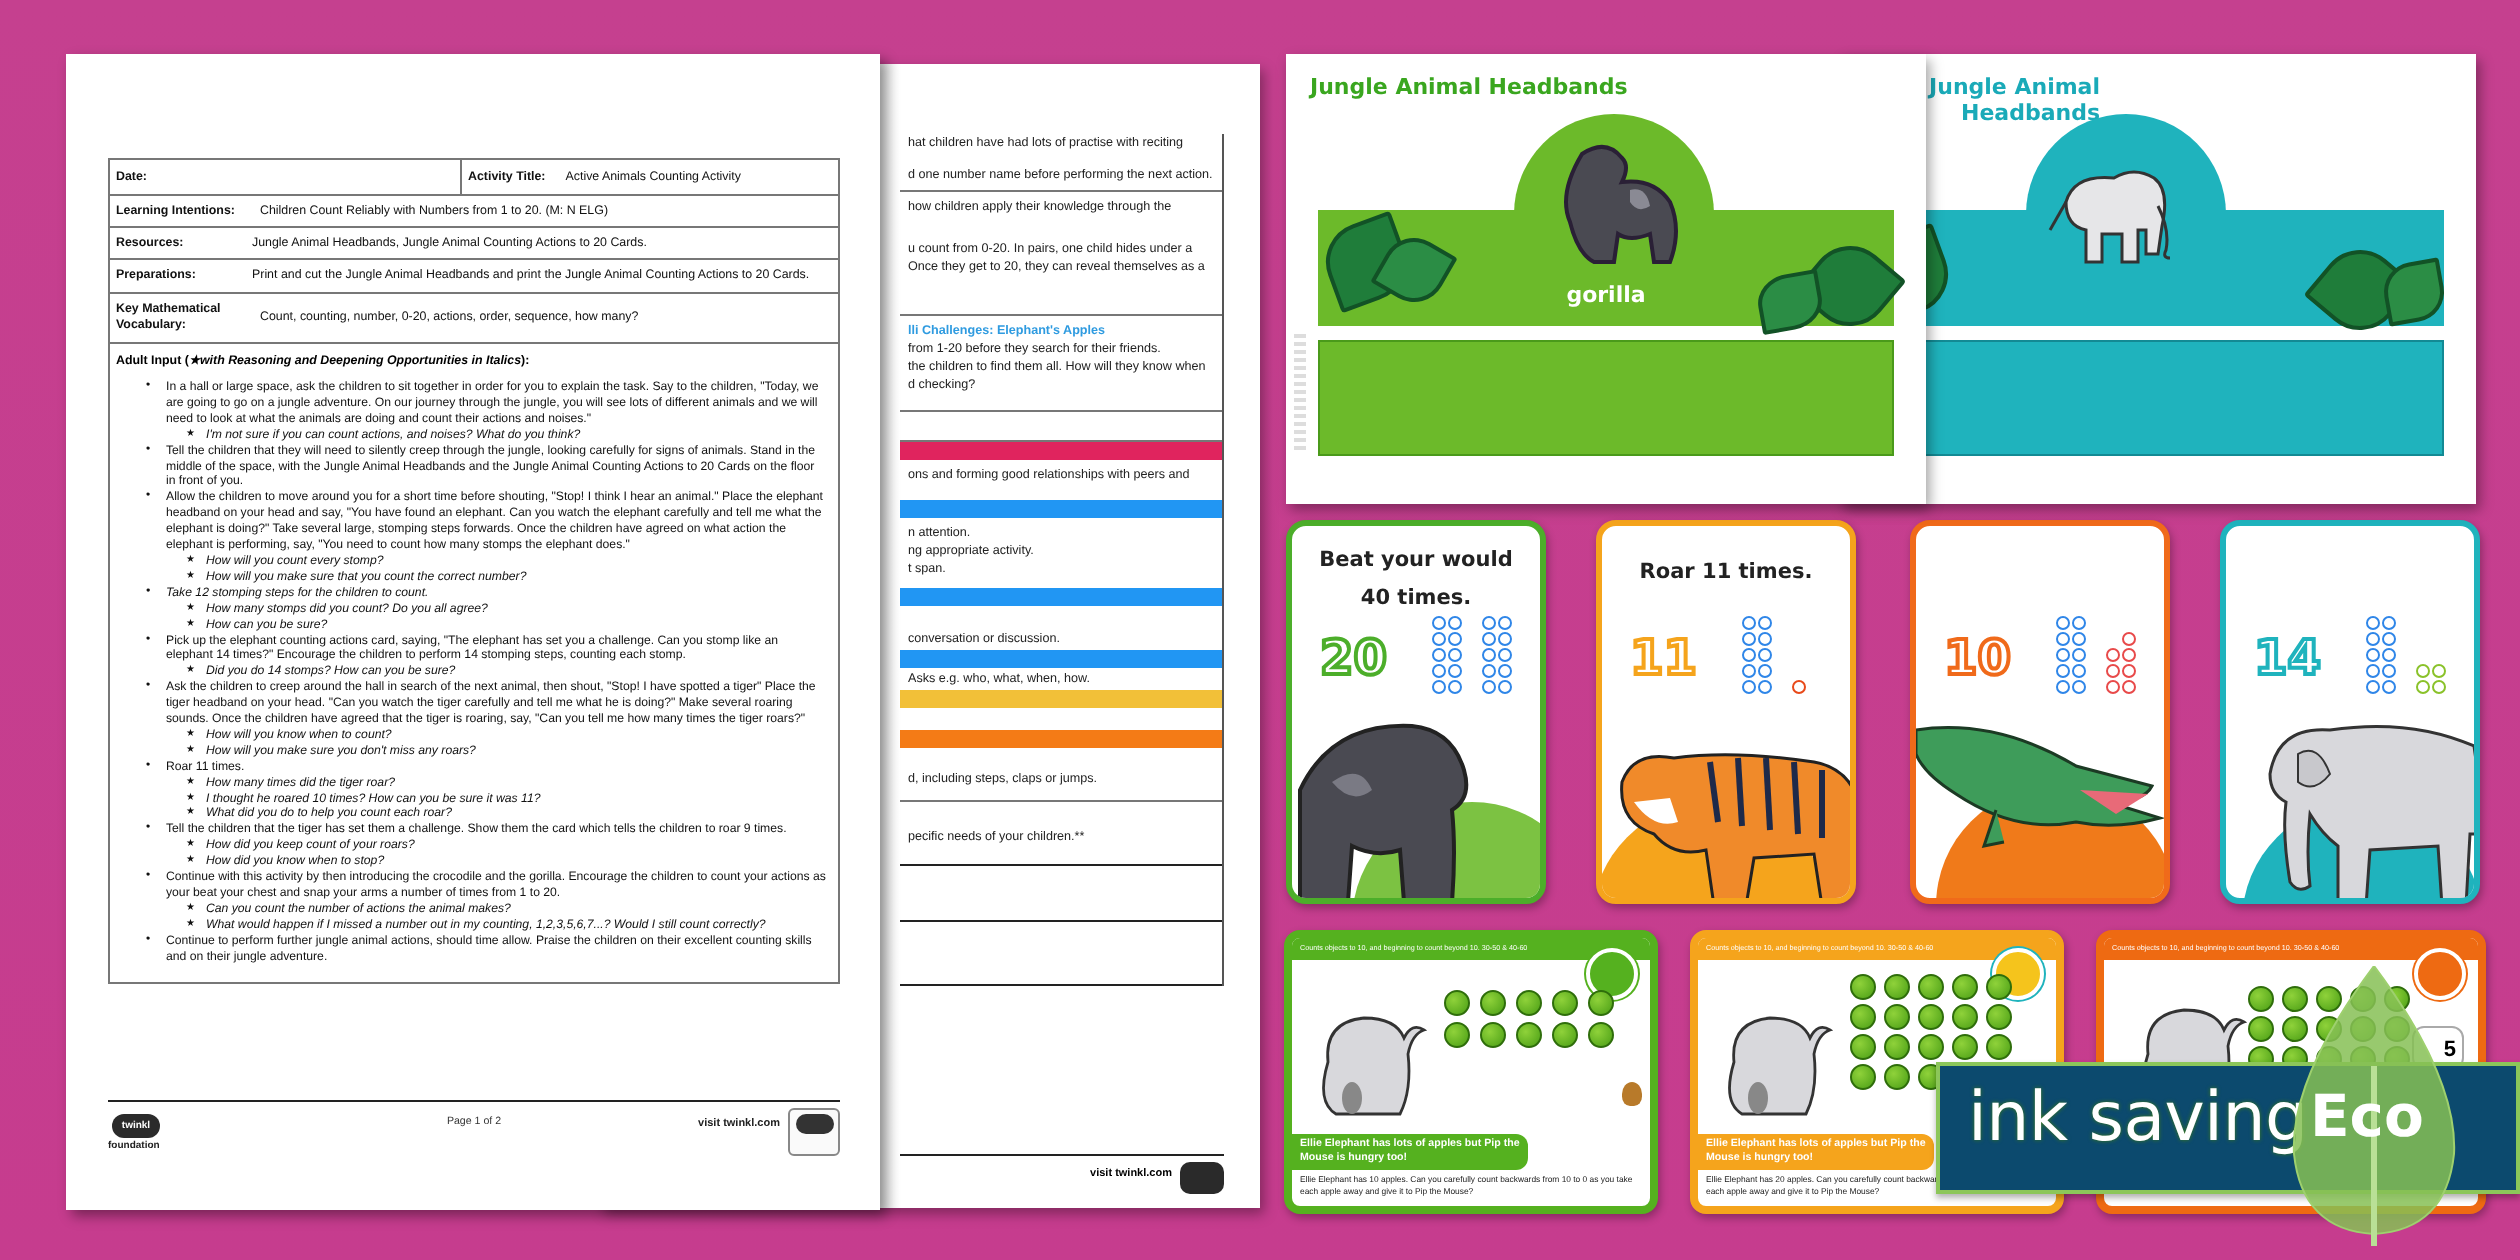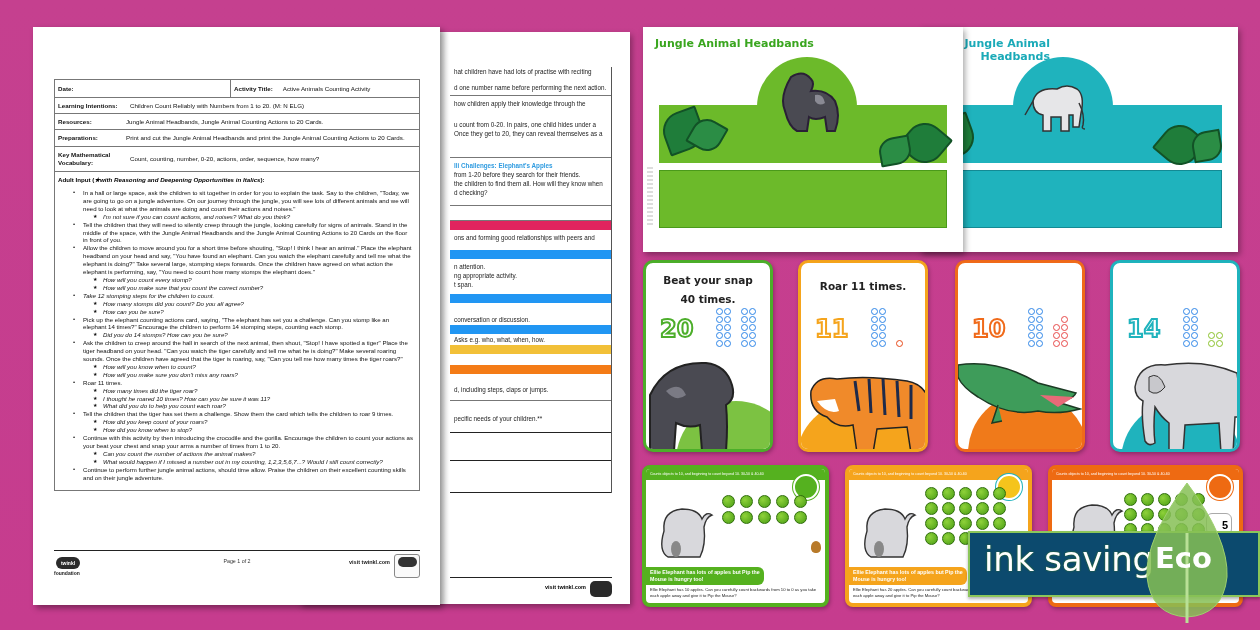--- a/index.html
+++ b/index.html
@@ -208,41 +208,42 @@
   <div class="hb-arch" style="left:114px;background:#6cba2a"></div>
   <div class="hb-band" style="background:#6cba2a"></div>
   <div class="leaf" style="left:20px;top:84px;transform:rotate(-20deg)"></div>
   <div class="leaf" style="left:48px;top:92px;width:32px;height:32px;transform:rotate(30deg);background:#2b8d45"></div>
   <div class="leaf" style="left:262px;top:96px;transform:rotate(40deg)"></div>
   <div class="leaf" style="left:236px;top:110px;width:32px;height:28px;transform:rotate(-10deg);background:#2b8d45"></div>
   <svg class="animal" style="left:128px;top:44px" width="72" height="66" viewBox="0 0 72 66">
     <path d="M20 6 Q32 -2 40 8 Q44 12 40 20 Q56 18 64 30 Q70 44 64 60 L56 60 L54 46 Q44 50 38 46 L36 60 L26 60 Q18 56 14 40 Q8 26 20 6 Z" fill="#4a4a52" stroke="#2a2036" stroke-width="2"></path>
     <path d="M44 24 Q52 22 54 32 Q48 36 44 30 Z" fill="#8a8a94"></path>
   </svg>
+  <div class="hb-name">gorilla</div>
   <div class="hb-lower" style="background:#6cba2a;border:1px solid #4a9a1a"></div>
 </div>
 
 <div class="hb ele">
   <div class="hb-title" style="left:-20px;width:150px;overflow:hidden;text-align:right;direction:rtl">Jungle Animal Headbands</div>
   <div class="hb-arch" style="left:93px;background:#1fb3bd"></div>
   <div class="hb-band" style="background:#1fb3bd;left:0"></div>
   <div class="leaf" style="left:14px;top:90px;transform:rotate(-20deg)"></div>
   <div class="leaf" style="left:240px;top:98px;transform:rotate(40deg)"></div>
   <div class="leaf" style="left:272px;top:104px;width:30px;height:30px;transform:rotate(-10deg);background:#2b8d45"></div>
   <svg class="animal" style="left:103px;top:52px" width="72" height="56" viewBox="0 0 72 56">
     <path d="M10 22 Q14 8 34 10 Q44 4 54 10 Q62 16 58 34 L56 48 L50 48 L50 36 L46 36 L46 52 L38 52 L38 38 L28 38 L28 52 L20 52 L20 36 Q10 34 10 22 Z" fill="#e6e6e8" stroke="#333" stroke-width="1.5"></path>
     <path d="M56 24 Q62 36 60 46 Q58 50 62 50" fill="none" stroke="#333" stroke-width="1.5"></path>
     <path d="M10 22 L2 36" stroke="#333" stroke-width="1.5"></path>
   </svg>
   <div class="hb-lower" style="background:#1fb3bd;left:0;border:1px solid #138a94"></div>
 </div>
 
 <div class="card" style="left:643px;border-color:#4cae2a">
   <div class="ttl">
-      <div>Beat your snap</div>
+      <div>Beat your would</div>
       <div>40 times.</div>
     </div>
   <div class="num" style="-webkit-text-stroke-color:#4cae2a;color:#fff">20</div>
   <div class="tf" style="left:70px">
     <span style="border-color:#2f86e8"></span>
       <span style="border-color:#2f86e8"></span>
       <span style="border-color:#2f86e8"></span>
       <span style="border-color:#2f86e8"></span>
       <span style="border-color:#2f86e8"></span>
       <span style="border-color:#2f86e8"></span>

